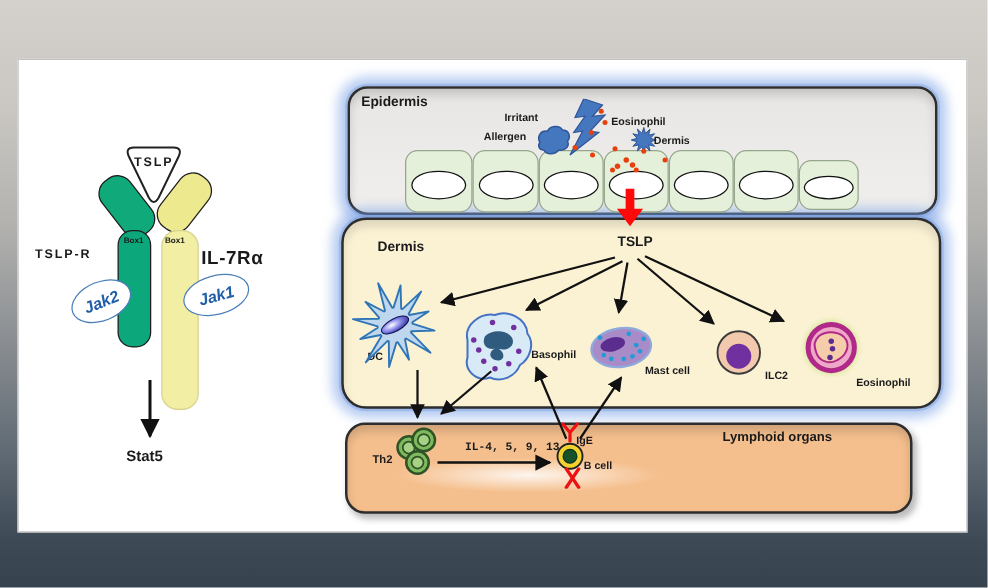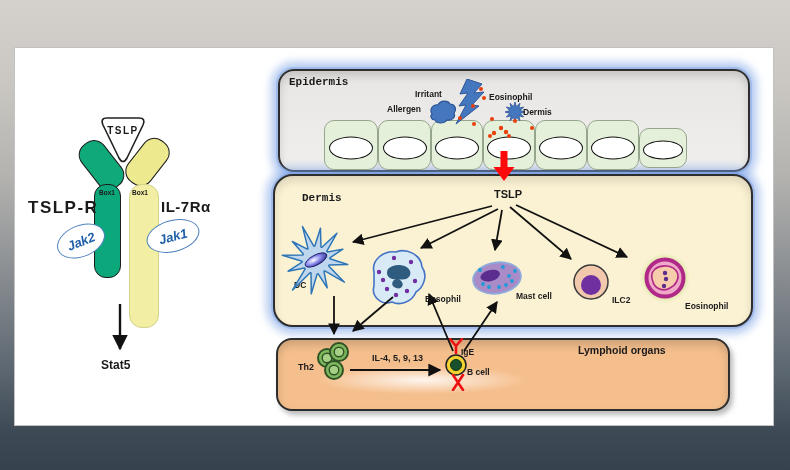--- a/index.html
+++ b/index.html
@@ -4,21 +4,21 @@
 <style>
   html,body{margin:0;padding:0;width:790px;height:470px;overflow:hidden;
     font-family:"Liberation Sans",sans-serif;}
   body{background:linear-gradient(180deg,#d4d1cc 0%,#cac7c2 18%,#b3b2af 38%,
     #8a8e92 58%,#5d6872 78%,#3d4955 92%,#36424d 100%);}
   #canvas{position:absolute;left:14px;top:47px;width:758px;height:377px;
     background:#ffffff;border:1px solid #c2c2c2;}
   .abs{position:absolute;}
   .lbl{position:absolute;color:#1a1a1a;font-weight:bold;white-space:nowrap;}
   .sm{font-size:8.5px;}
-  .md{font-size:11px;font-family:Liberation Mono, monospace;}
+  .md{font-size:11px;}
   
   .tbox{position:absolute;border:2px solid #2d2d2d;}
   #epidermis-box{left:263px;top:21px;width:468px;height:99px;border-radius:16px;
     background:linear-gradient(#e7e6e4,#f0efed);
     box-shadow:0 0 0 2px rgba(110,150,220,.35),0 0 9px 7px rgba(120,160,230,.55),
       inset 0 5px 8px rgba(0,0,0,.15);}
   #dermis-box{left:258px;top:126px;width:476px;height:149px;border-radius:20px;
     background:#fbf2d4;
     box-shadow:0 0 0 2px rgba(110,150,220,.35),0 0 9px 7px rgba(120,160,230,.55),
       inset 0 5px 8px rgba(0,0,0,.12);}
@@ -59,21 +59,21 @@
     <div id="il7r-stalk" class="stalk"></div>
 
     <svg class="abs" style="left:82px;top:67px;" width="52" height="52" viewBox="0 0 52 52">
       <path d="M6,10 Q3,3 10,3 L42,3 Q49,3 46,10 L30,43 Q26,50 22,43 Z" fill="#ffffff" stroke="#222" stroke-width="1.6"></path>
     </svg>
     <span class="lbl" style="left:82px;top:77px;width:52px;text-align:center;font-size:10px;letter-spacing:1.5px;">TSLP</span>
 
     <span class="lbl" style="left:84px;top:141px;font-size:6.5px;">Box1</span>
     <span class="lbl" style="left:117px;top:141px;font-size:6.5px;">Box1</span>
 
-    <span class="lbl" style="left:13px;top:150px;font-size:17px;letter-spacing:1.5px;">TSLP-R</span>
+    <span class="lbl" style="left:13px;top:150px;font-size:10px;letter-spacing:1.5px;">TSLP-R</span>
     <span class="lbl" style="left:146px;top:150px;font-size:15px;letter-spacing:0.5px;">IL-7Rα</span>
 
     <div class="jak" style="left:41px;top:177px;transform:rotate(-22deg);">
       <span>Jak2</span>
     </div>
     <div class="jak" style="left:131px;top:172px;width:52px;transform:rotate(-15deg);">
       <span>Jak1</span>
     </div>
 
     <span class="lbl" style="left:86px;top:310px;font-size:12px;">Stat5</span>
@@ -112,28 +112,28 @@
   <svg class="abs" style="left:436px;top:31px;" width="38" height="46" viewBox="0 0 38 46">
     <polygon points="16,0 31,5 23,14 33,13 21,26 28,27 5,45 15,26 8,27 17,14 9,15" fill="#4577be" stroke="#2e5597" stroke-width="1"></polygon>
   </svg>
   <svg class="abs" style="left:414px;top:52px;" width="28" height="24" viewBox="0 0 28 24">
     <path d="M3,14 C0,9 4,4 9,5 C11,0 19,0 21,4 C26,4 28,9 25,13 C27,17 23,21 18,20 C15,24 8,24 6,20 C2,20 1,16 3,14 Z" fill="#4577be" stroke="#2e5597" stroke-width="1.2"></path>
   </svg>
   <svg class="abs" style="left:489px;top:53px;" width="22" height="22" viewBox="-11 -11 22 22">
     <polygon points="10,0 5.3,1.4 8.7,5 3.9,3.9 5,8.7 1.4,5.3 0,10 -1.4,5.3 -5,8.7 -3.9,3.9 -8.7,5 -5.3,1.4 -10,0 -5.3,-1.4 -8.7,-5 -3.9,-3.9 -5,-8.7 -1.4,-5.3 0,-10 1.4,-5.3 5,-8.7 3.9,-3.9 8.7,-5 5.3,-1.4" fill="#4577be" stroke="#2e5597" stroke-width="0.8"></polygon>
   </svg>
 
-  <span class="lbl sm" style="left:400px;top:41px;width:36px;text-align:left;">Irritant</span>
+  <span class="lbl sm" style="left:384px;top:41px;width:36px;text-align:center;">Irritant</span>
   <span class="lbl sm" style="left:474px;top:44px;">Eosinophil</span>
   <span class="lbl sm" style="left:372px;top:56px;width:42px;text-align:left;">Allergen</span>
   <span class="lbl sm" style="left:508px;top:59px;">Dermis</span>
 
   <span class="lbl" style="left:479px;top:140px;font-size:11px;">TSLP</span>
   <span class="lbl sm" style="left:279px;top:232px;">DC</span>
-  <span class="lbl sm" style="left:410px;top:246px;">Basophil</span>
+  <span class="lbl sm" style="left:410px;top:230px;">Basophil</span>
   <span class="lbl sm" style="left:501px;top:243px;">Mast cell</span>
   <span class="lbl sm" style="left:597px;top:247px;">ILC2</span>
   <span class="lbl sm" style="left:670px;top:253px;">Eosinophil</span>
 
   <svg class="abs" style="left:261px;top:172px;" width="80" height="80" viewBox="-40 -40 80 80">
     <defs>
       <radialGradient id="dcnuc" cx="40%" cy="40%" r="75%">
         <stop offset="0%" stop-color="#ffffff"></stop>
         <stop offset="45%" stop-color="#8888eb"></stop>
         <stop offset="100%" stop-color="#1a1a70"></stop>
@@ -193,21 +193,21 @@
     <g stroke="#2f5326">
       <circle cx="14" cy="18" r="9" fill="#7fb95e" stroke-width="2"></circle>
       <circle cx="14" cy="18" r="4.8" fill="#a6d185" stroke-width="1.4"></circle>
       <circle cx="26" cy="12" r="9" fill="#7fb95e" stroke-width="2"></circle>
       <circle cx="26" cy="12" r="4.8" fill="#a6d185" stroke-width="1.4"></circle>
       <circle cx="21" cy="30" r="9" fill="#7fb95e" stroke-width="2"></circle>
       <circle cx="21" cy="30" r="4.8" fill="#a6d185" stroke-width="1.4"></circle>
     </g>
   </svg>
   <span class="lbl" style="left:283px;top:314px;font-size:9px;">Th2</span>
-  <span class="lbl" style="left:357px;top:305px;font-size:9px;">IL-4, 5, 9, 13</span>
+  <span class="lbl" style="left:357px;top:305px;font-size:9px;font-family:Liberation Mono, monospace;">IL-4, 5, 9, 13</span>
 
   <svg class="abs" style="left:429px;top:305px;" width="24" height="24" viewBox="-12 -12 24 24">
     <circle r="10" fill="#f2d22e" stroke="#222" stroke-width="1.5"></circle>
     <circle r="5.5" fill="#17512b" stroke="#0d3318" stroke-width="1"></circle>
   </svg>
   <svg class="abs" style="left:432px;top:290px;" width="18" height="16" viewBox="0 0 18 16">
     <path d="M9,15 L9,8 M9,8 L3,1 M9,8 L15,1" fill="none" stroke="#ee1111" stroke-width="2.6" stroke-linecap="round"></path>
   </svg>
   <svg class="abs" style="left:434px;top:326px;" width="18" height="17" viewBox="0 0 18 17">
     <path d="M4,1 L14,16 M14,1 L4,16" fill="none" stroke="#ee1111" stroke-width="2.6" stroke-linecap="round"></path>

